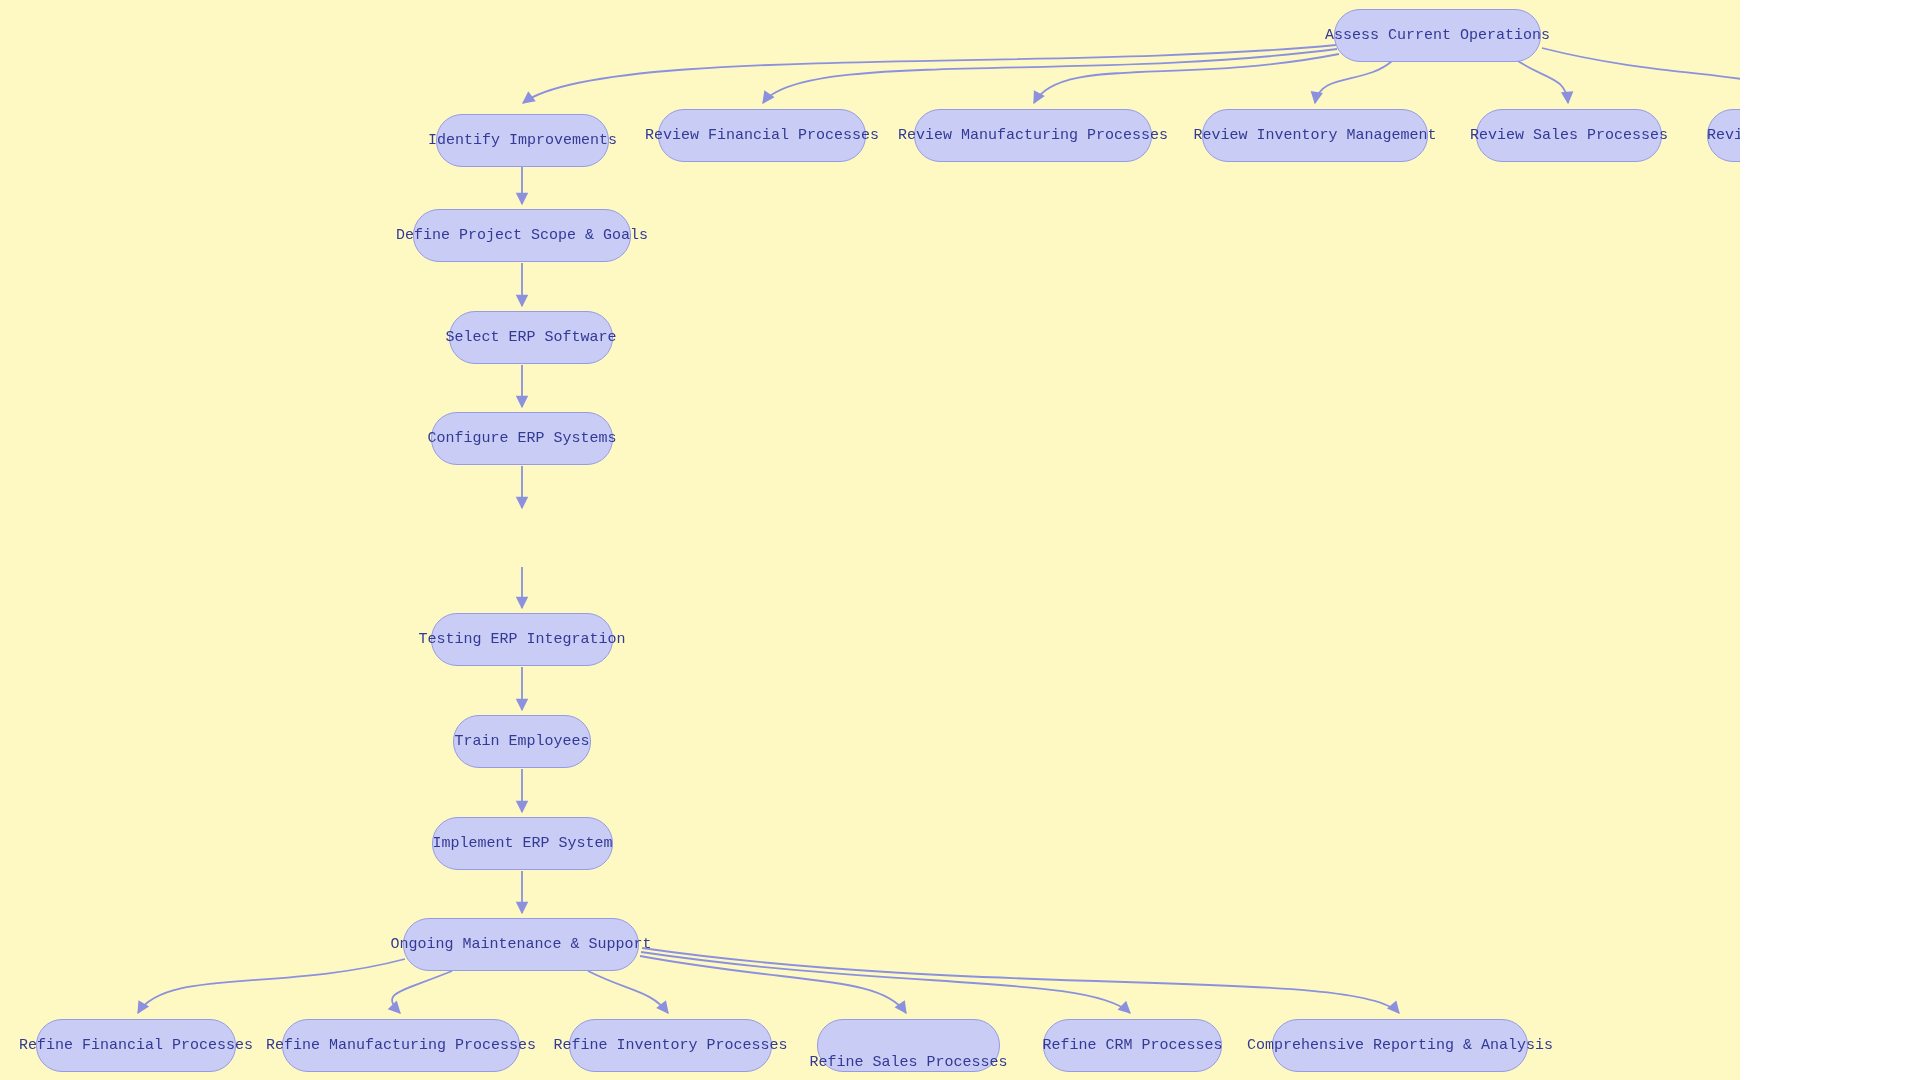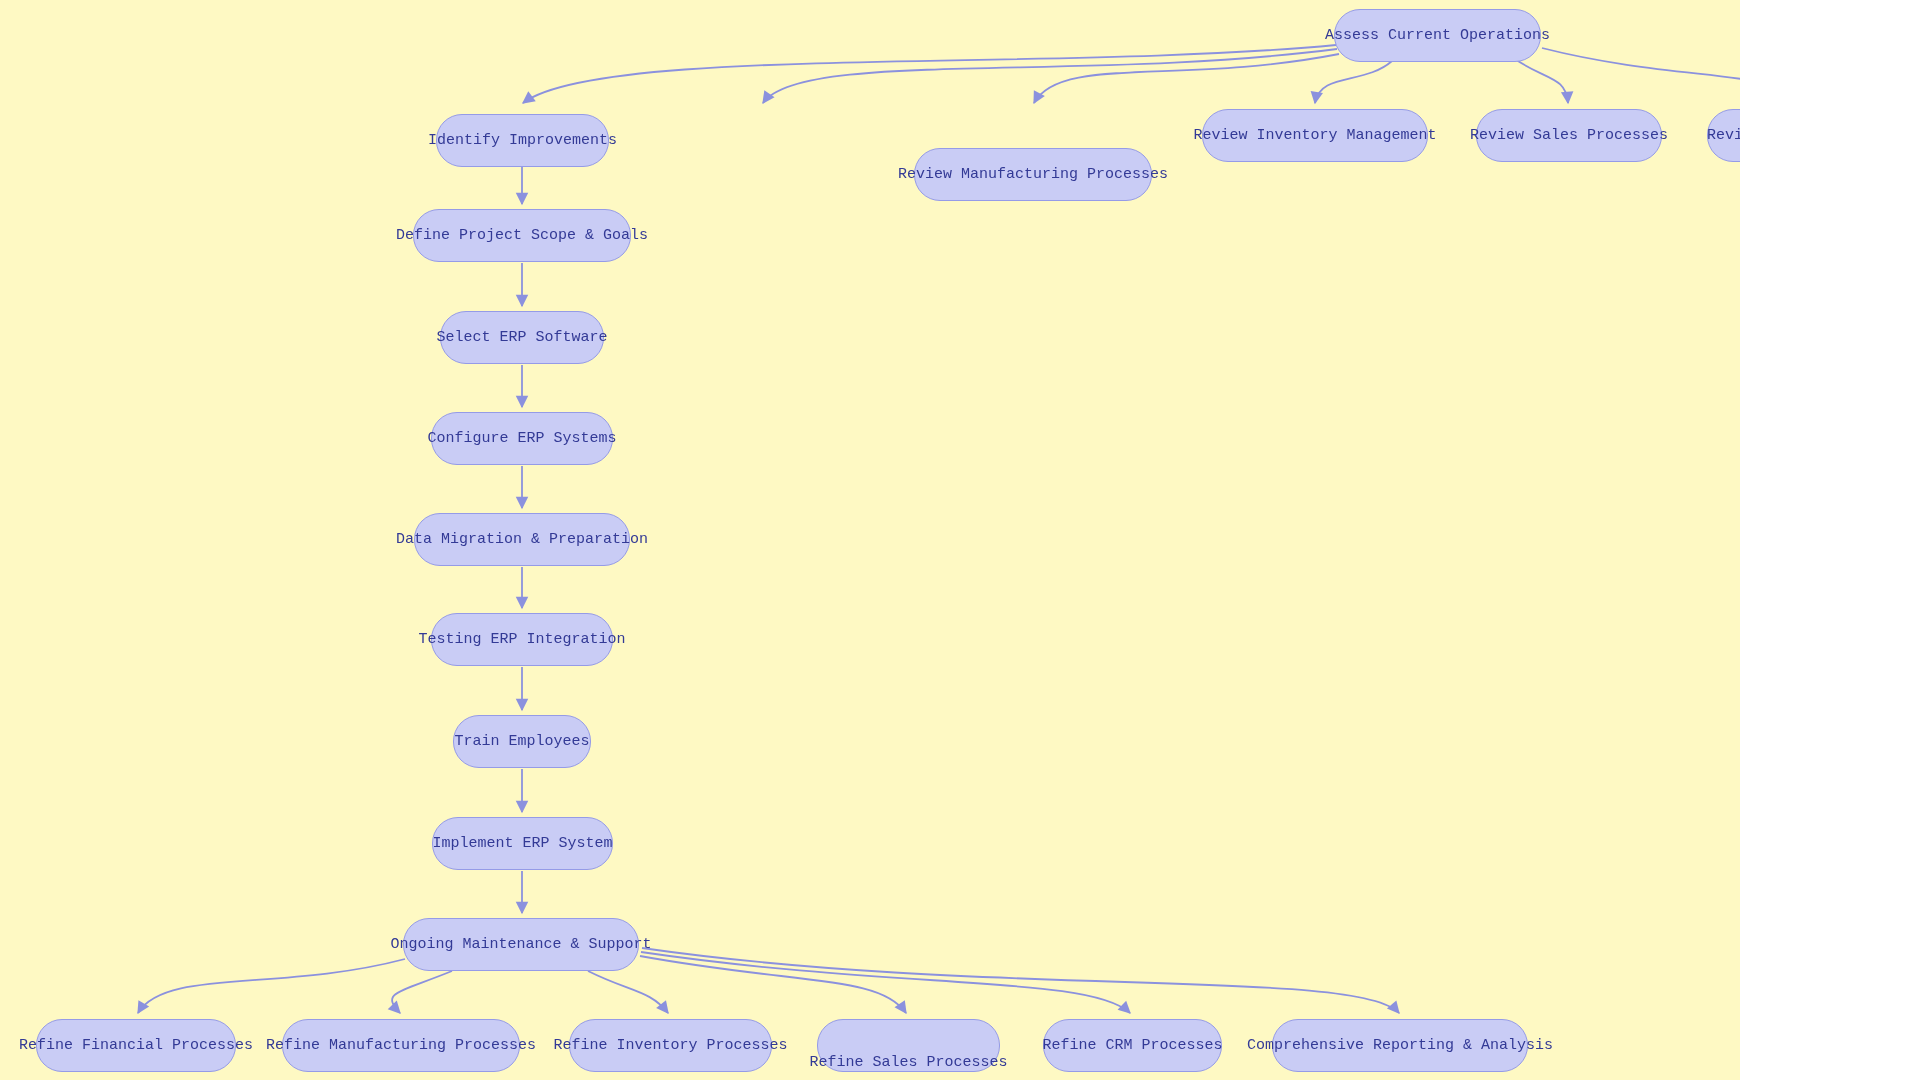--- a/index.html
+++ b/index.html
@@ -79,44 +79,44 @@
     <path class="edge" d="M 642 948 C 990 998, 1360 968, 1399 1013" marker-end="url(#arrowhead)"></path>
   </svg>
 
   <div class="node" style="left:1334px; top:9px;    width:207px;">
       <span>Assess Current Operations</span>
     </div>
 
   <div class="node" style="left:436px;  top:114px;  width:173px;">
       <span>Identify Improvements</span>
     </div>
-  <div class="node" style="left:914px;  top:109px;  width:238px;margin-top:39px;">
+  <div class="node" style="left:658px;  top:109px;  width:208px;">
+      <span>Review Financial Processes</span>
+    </div>
+  <div class="node" style="left:914px;  top:109px;  width:238px;">
       <span>Review Manufacturing Processes</span>
     </div>
   <div class="node" style="left:1202px; top:109px;  width:226px;">
       <span>Review Inventory Management</span>
     </div>
   <div class="node" style="left:1476px; top:109px;  width:186px;">
       <span>Review Sales Processes</span>
     </div>
   <div class="node" style="left:1707px; top:109px;  width:180px;align-items:center;">
       <span>Review CRM Processes</span>
     </div>
 
   <div class="node" style="left:413px;  top:209px;  width:218px;">
       <span>Define Project Scope &amp; Goals</span>
     </div>
-  <div class="node" style="left:440px;  top:311px;  width:164px;">
+  <div class="node" style="left:449px;  top:311px;  width:164px;">
       <span>Select ERP Software</span>
     </div>
   <div class="node" style="left:431px;  top:412px;  width:182px;">
       <span>Configure ERP Systems</span>
-    </div>
-  <div class="node" style="left:414px;  top:513px;  width:216px;">
-      <span>Data Migration &amp; Preparation</span>
     </div>
   <div class="node" style="left:431px;  top:613px;  width:182px;">
       <span>Testing ERP Integration</span>
     </div>
   <div class="node" style="left:453px;  top:715px;  width:138px;">
       <span>Train Employees</span>
     </div>
   <div class="node" style="left:432px;  top:817px;  width:181px;">
       <span>Implement ERP System</span>
     </div>

